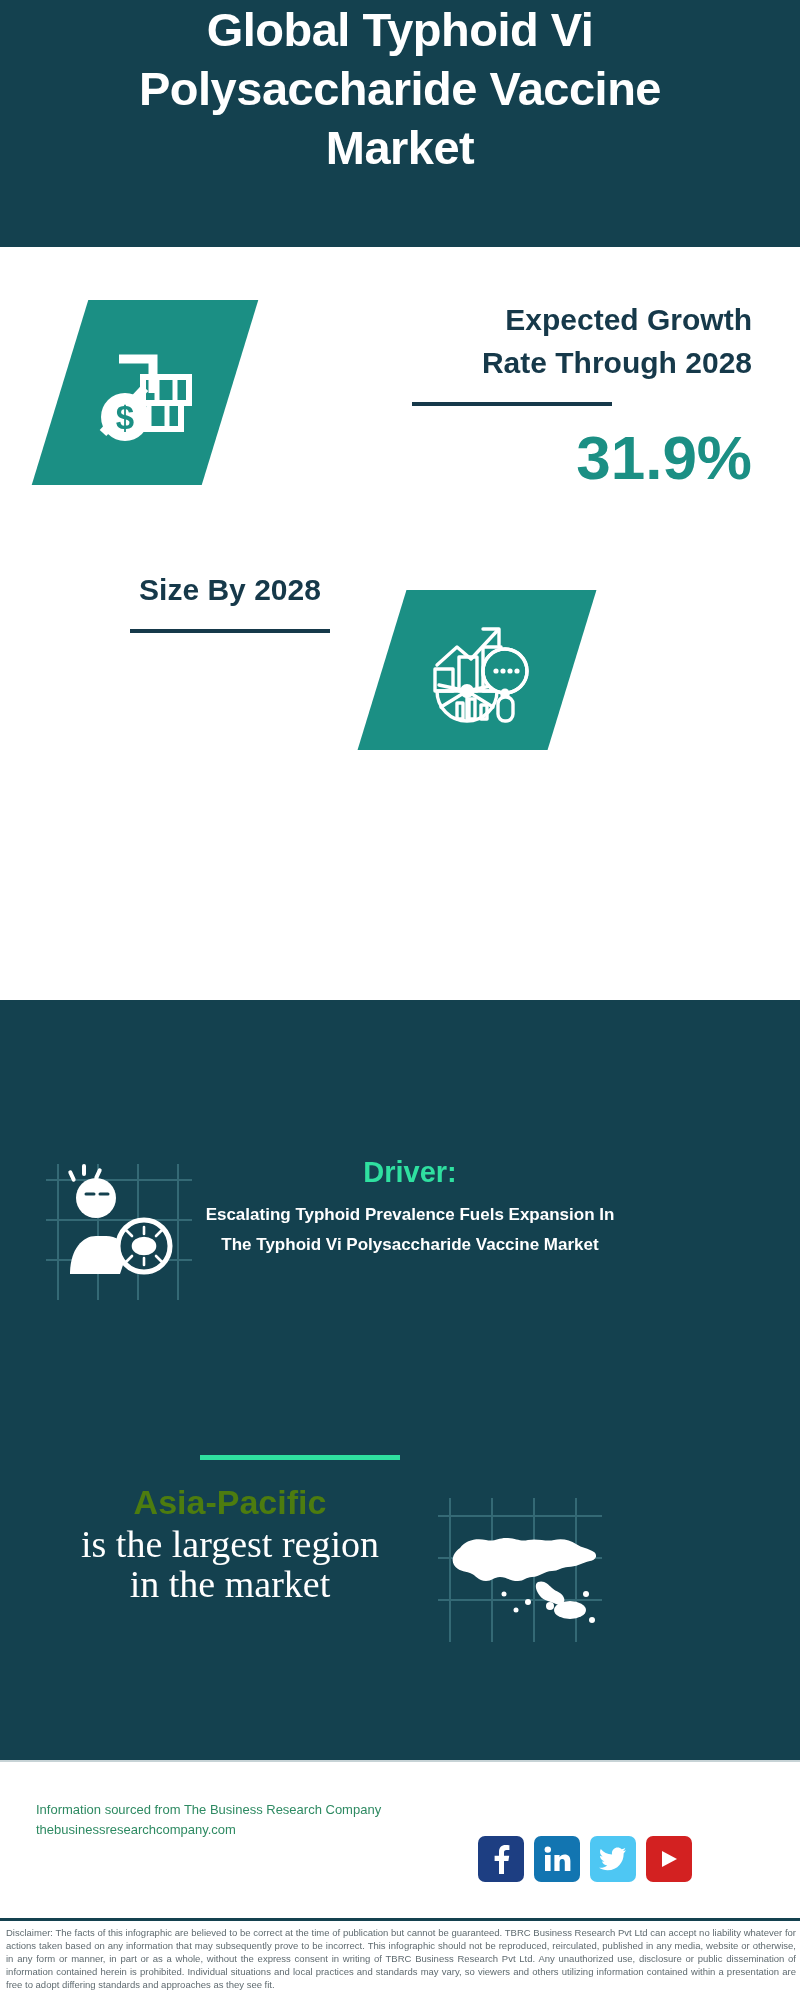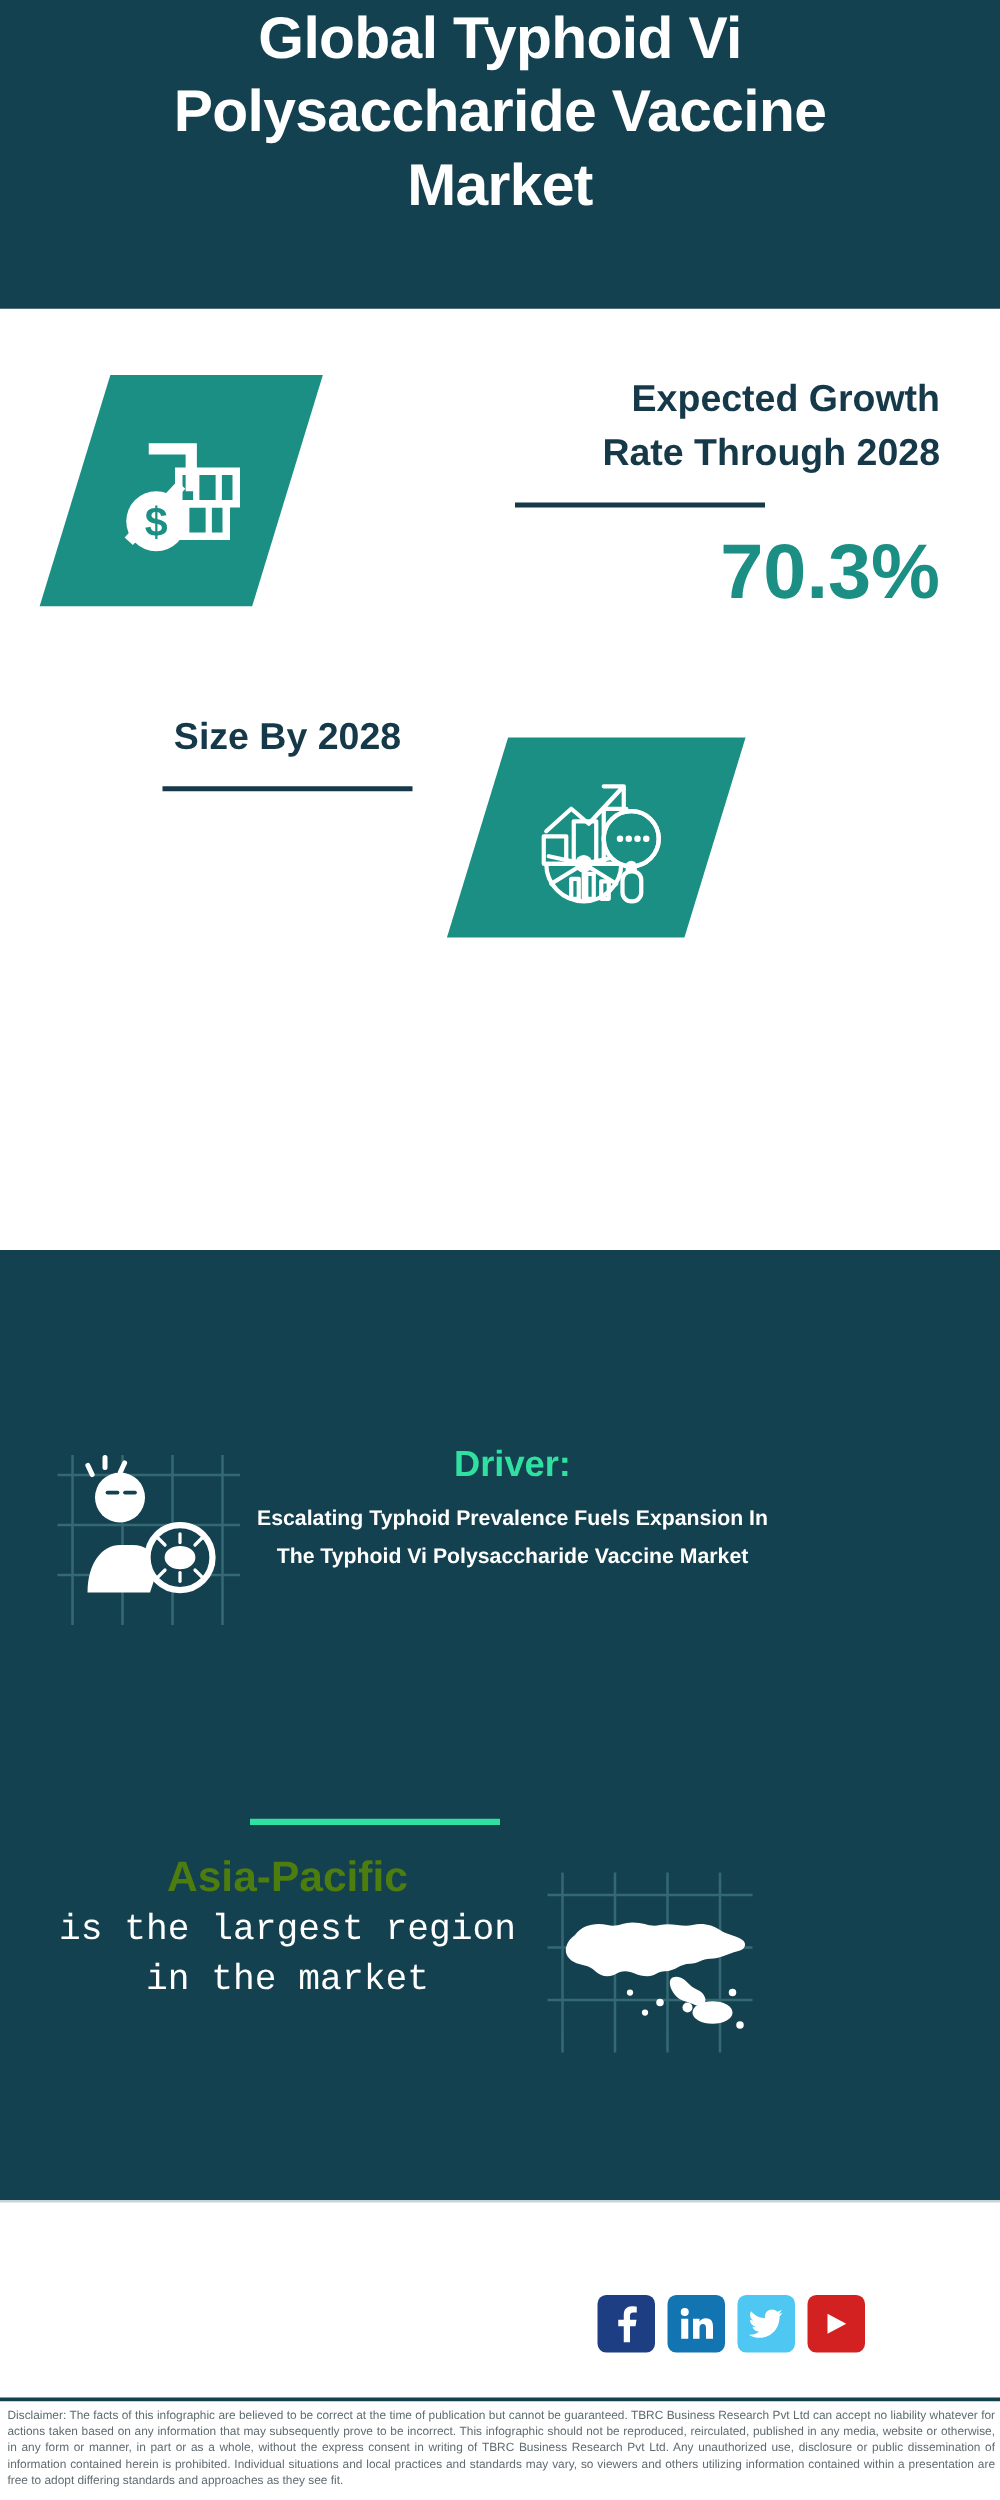--- a/index.html
+++ b/index.html
@@ -102,22 +102,22 @@
   }
 
   .region-text{
     position:absolute;left:30px;top:1480px;width:400px;text-align:center;
   }
   .region-name{
     color:#4d7c0f;font-size:34px;font-weight:bold;line-height:44px;
     font-family:"Liberation Sans", sans-serif;
   }
   .region-sub{
-    color:#ffffff;font-size:29px;line-height:40px;font-weight:normal;
-    font-family:Liberation Mono, monospace;
+    color:#ffffff;font-size:38px;line-height:40px;font-weight:normal;
+    font-family:Liberation Serif, serif;
   }
 
   
   .src-footer{
     position:absolute;left:0;top:1760px;width:800px;height:160px;
     background:#ffffff;
     border-top:2px solid #c7d3d6;
   }
   .src-text{
     position:absolute;left:36px;top:1800px;width:360px;
@@ -180,21 +180,21 @@
           <text x="40" y="96" font-size="33" font-weight="bold" fill="#1b8f84" text-anchor="middle" font-family="Liberation Sans, sans-serif">$</text>
         </svg>
       </span>
     </div>
   </div>
 
   <div class="growth-text">
     <div class="lbl">Expected Growth</div>
     <div class="lbl">Rate Through 2028</div>
     <div class="rule"></div>
-    <div class="bigval">70.3%</div>
+    <div class="bigval">31.9%</div>
   </div>
 
   <div class="size-text">
     <div class="lbl">Size By 2028</div>
     <div class="rule"></div>
   </div>
 
   <div class="tile size-tile">
     <div class="tile-inner">
       <span>
@@ -318,20 +318,24 @@
           <circle cx="86" cy="120" r="2.5"></circle>
           <circle cx="156" cy="104" r="3"></circle>
           <circle cx="162" cy="130" r="3"></circle>
           <circle cx="74" cy="104" r="2.5"></circle>
         </g>
       </svg>
     </span>
   </div>
 
   <div class="src-footer"></div>
+  <div class="src-text">
+    <div>Information sourced from The Business Research Company</div>
+    <div>thebusinessresearchcompany.com</div>
+  </div>
 
   <div class="social-row">
     <div class="sbtn fb">
       <svg width="26" height="30" viewBox="0 0 26 30">
         <path fill="#fff" d="M16 30 V17 h4.4 l0.8-5.2 H16 V8.6 c0-1.5 0.5-2.6 2.7-2.6 H21.4 V1.3 C20.9 1.2 19.3 1 17.5 1 C13.6 1 11 3.3 11 7.9 V11.8 H6.6 V17 H11 V30 Z"></path>
       </svg>
     </div>
     <div class="sbtn li">
       <svg width="28" height="28" viewBox="0 0 28 28">
         <rect x="2" y="10" width="5.6" height="16" fill="#fff"></rect>

